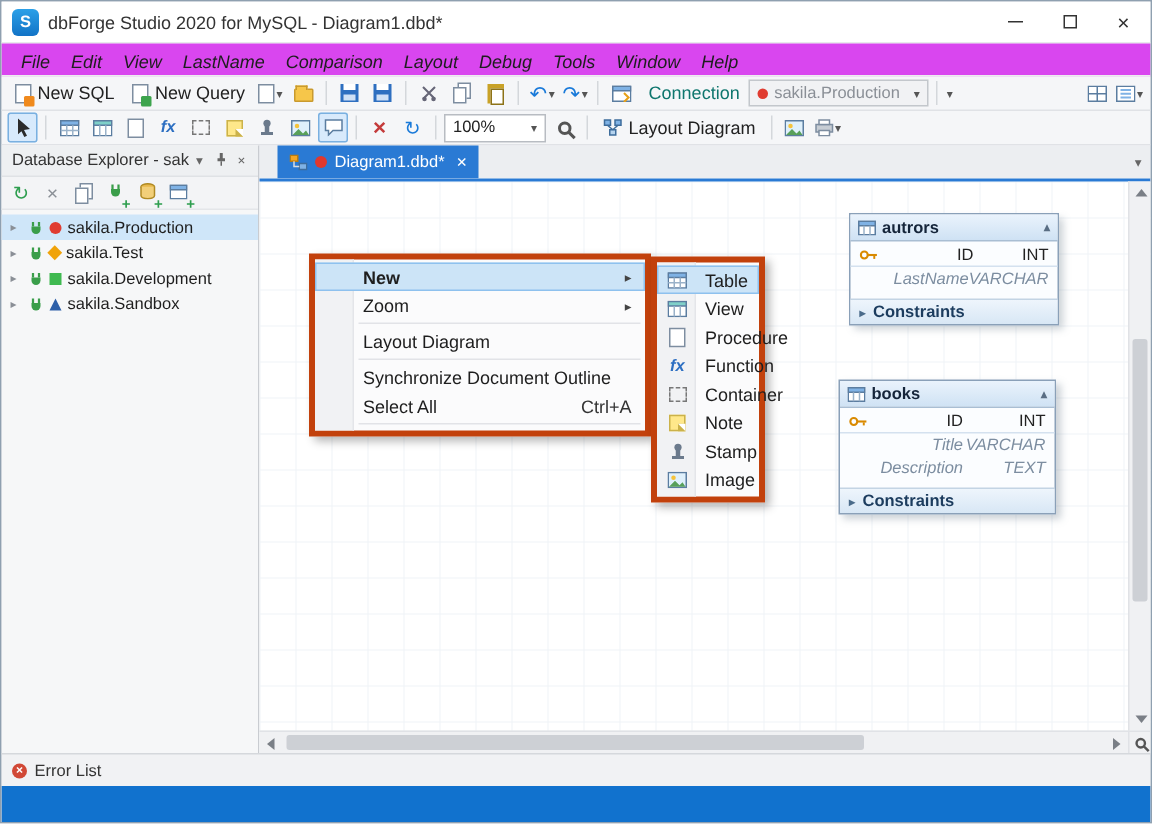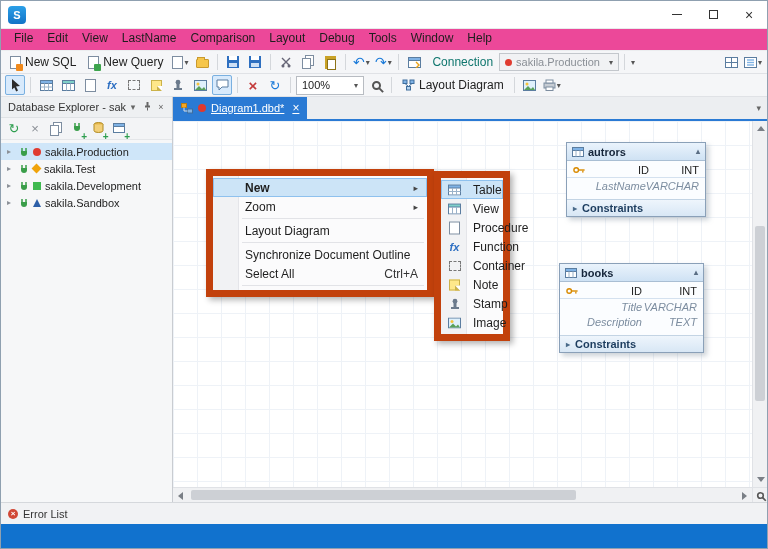--- a/index.html
+++ b/index.html
@@ -11,21 +11,21 @@
   .titlebar { position:absolute; top:0; left:0; right:0; height:28px; background:#ffffff; display:flex; align-items:center; border-bottom:1px solid #e8eaec; }
   .app-logo { width:18px; height:18px; margin:0 6px 0 7px; border-radius:4px; background:linear-gradient(#2ba0e8,#1273c6); color:#fff; font-weight:bold; font-size:11px; display:flex; align-items:center; justify-content:center; }
   .title-text { font-size:12px; color:#333; }
   .win-controls { margin-left:auto; display:flex; height:100%; }
   .win-btn { width:36px; height:100%; display:flex; align-items:center; justify-content:center; color:#333; }
   .glyph-min { width:10px; height:1px; background:#333; display:inline-block; }
   .glyph-max { width:9px; height:9px; border:1px solid #333; display:inline-block; }
   .glyph-close { font-size:14px; line-height:1; }
 
   
-  .menubar { position:absolute; top:28px; left:0; right:0; height:22px; background:#ec4899; display:flex; align-items:flex-start; padding-left:6px; border-bottom:1px solid #ebedef; }
+  .menubar { position:absolute; top:28px; left:0; right:0; height:22px; background:#d946ef; display:flex; align-items:flex-end; padding-left:6px; border-bottom:1px solid #ebedef;font-style:italic; }
   .menu-item { padding:2px 7px; cursor:default; }
 
   
   .toolbar { position:absolute; left:0; right:0; display:flex; align-items:center; background:#f5f6f8; border-bottom:1px solid #e0e2e6; padding:0 4px; gap:2px; }
   #tb1 { top:50px; height:23px; }
   #tb2 { top:73px; height:23px; }
   .tsep { width:1px; height:16px; background:#d4d7db; margin:0 3px; flex:none; }
   .tbtn { display:flex; align-items:center; gap:4px; padding:1px 5px; height:20px; border-radius:2px; white-space:nowrap; cursor:default; }
   .ticon { display:flex; align-items:center; justify-content:center; width:20px; height:20px; border-radius:2px; flex:none; cursor:default; }
   .ticon.pressed { background:#d8eafc; outline:1px solid #7ab0e0; outline-offset:-1px; }
@@ -77,21 +77,21 @@
   .tree-row.selected { background:#cfe6f9; }
   .tree-caret { color:#8a8f96; font-size:8px; width:8px; flex:none; }
   .cat { flex:none; }
   .cat-circle { width:8px; height:8px; border-radius:50%; background:#e03c31; }
   .cat-diamond { width:7px; height:7px; background:#f0a30a; transform:rotate(45deg); }
   .cat-square { width:8px; height:8px; background:#3fb950; }
   .cat-triangle { width:0; height:0; border-left:4px solid transparent; border-right:4px solid transparent; border-bottom:8px solid #2d5fa8; background:none; }
 
   
   .tabstrip { position:absolute; top:96px; left:172px; right:0; height:22px; background:#eceef1; display:flex; align-items:flex-end; }
-  .tab { display:flex; align-items:center; gap:5px; height:22px; margin-left:0; padding:0 8px; background:#2a7ad4; color:#fff; font-size:11px; cursor:default;text-decoration:underline; }
+  .tab { display:flex; align-items:center; gap:5px; height:22px; margin-left:12px; padding:0 8px; background:#2a7ad4; color:#fff; font-size:11px; cursor:default; }
   .tab-dot { width:8px; height:8px; border-radius:50%; background:#e0382e; flex:none; }
   .tab-close { font-size:12px; line-height:1; color:#fff; margin-left:3px; cursor:default; }
   .tab-overflow { margin-left:auto; margin-right:6px; align-self:center; color:#666; font-size:9px; }
 
   
   .canvas { position:absolute; top:118px; left:172px; right:0; bottom:46px; background:#fff; border-top:2px solid #2a7ad4;
     background-image:
       linear-gradient(to right, #eef2f7 1px, transparent 1px),
       linear-gradient(to bottom, #eef2f7 1px, transparent 1px);
     background-size:24px 24px; }
@@ -117,21 +117,21 @@
   .col-row { display:flex; align-items:center; height:15px; padding:0 6px; }
   .col-row.pk { border-bottom:1px solid #d4e1ef; }
   .col-ico { width:16px; flex:none; display:flex; align-items:center; }
   .col-name { width:60px; color:#222; }
   .col-type { flex:1; color:#222; }
   .col-row .attr-txt { font-style:italic; color:#7c8da0; }
   .entity-footer { height:17px; display:flex; align-items:center; gap:5px; padding:0 6px; border-top:1px solid #c3d4e4; background:linear-gradient(#eef5fc,#d8e7f5); font-weight:bold; color:#1c3c5e; }
   .entity-footer .fcaret { font-size:8px; color:#4a6b8a; }
 
   
-  .menu { position:absolute; background:#fbfbfc; border:7px solid #c2410c; box-shadow:3px 3px 6px rgba(0,0,0,.30); padding:2px 0; z-index:60; }
+  .menu { position:absolute; background:#fbfbfc; border:4px solid #c2410c; box-shadow:3px 3px 6px rgba(0,0,0,.30); padding:2px 0; z-index:60; }
   .gutter { position:absolute; left:0; top:0; bottom:0; width:26px; background:#f1f2f4; border-right:1px solid #e4e5e9; }
   .m-row { position:relative; height:19px; display:flex; align-items:center; padding:0 9px 0 32px; font-size:12px; color:#1e1e1e; cursor:default; }
   .m-row.hl { background:#cce4f7; outline:1px solid #8ec1ee; outline-offset:-1px; }
   .m-ico { position:absolute; left:5px; top:50%; transform:translateY(-50%); width:17px; display:flex; align-items:center; justify-content:center; }
   .m-arrow { margin-left:auto; font-size:9px; color:#444; }
   .m-shortcut { margin-left:auto; color:#333; }
   .m-sep { height:1px; background:#e2e3e7; margin:2px 3px 2px 29px; }
   .m-bold { font-weight:bold; }
 
   
@@ -139,20 +139,21 @@
   .err-ico { width:10px; height:10px; border-radius:50%; background:#d14836; color:#fff; font-size:8px; line-height:10px; text-align:center; font-weight:bold; flex:none; }
   .bluebar { position:absolute; left:0; right:0; bottom:0; height:24px; background:#1172ce; }
 </style>
 </head>
 <body>
 
 <div id="window">
 
   <div class="titlebar">
     <div class="app-logo">S</div>
+    <div class="title-text">dbForge Studio 2020 for MySQL - Diagram1.dbd*</div>
     <div class="win-controls">
       <div class="win-btn">
           <span class="glyph-min"></span>
         </div>
       <div class="win-btn">
           <span class="glyph-max"></span>
         </div>
       <div class="win-btn">
           <span class="glyph-close">×</span>
         </div>
@@ -488,21 +489,21 @@
           <span class="col-name attr-txt">LastName</span>
           <span class="col-type attr-txt">VARCHAR</span>
         </div>
       </div>
       <div class="entity-footer">
         <span class="fcaret">▸</span>
         <span>Constraints</span>
       </div>
     </div>
 
-    <div class="entity" style="left:386px; top:142px; width:145px;">
+    <div class="entity" style="left:386px; top:132px; width:145px;">
       <div class="entity-header">
         <svg width="12" height="10">
             <rect x="0.5" y="0.5" width="11" height="9" fill="#fff" stroke="#5b7da0"></rect>
             <rect x="0.5" y="0.5" width="11" height="3" fill="#7fb2e5" stroke="#5b7da0"></rect>
             <line x1="4" y1="3.5" x2="4" y2="9.5" stroke="#9ab2c9"></line>
             <line x1="8" y1="3.5" x2="8" y2="9.5" stroke="#9ab2c9"></line>
           </svg>
         <span>books</span>
         <span class="collapse">▴</span>
       </div>

